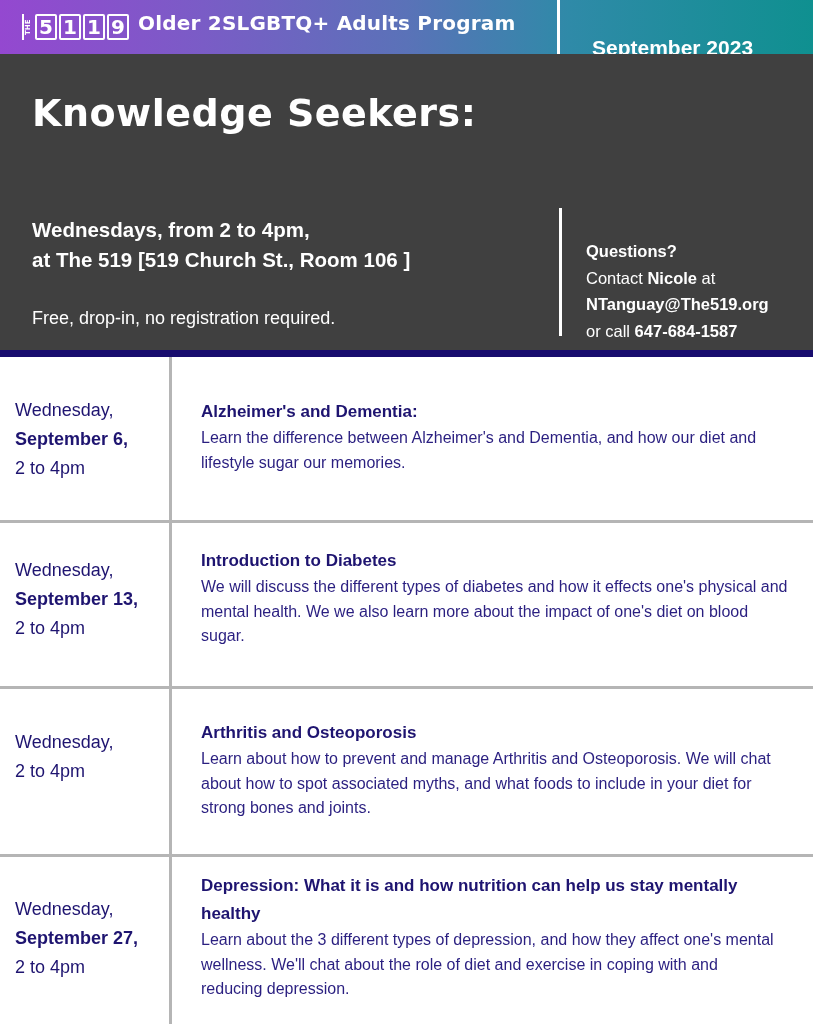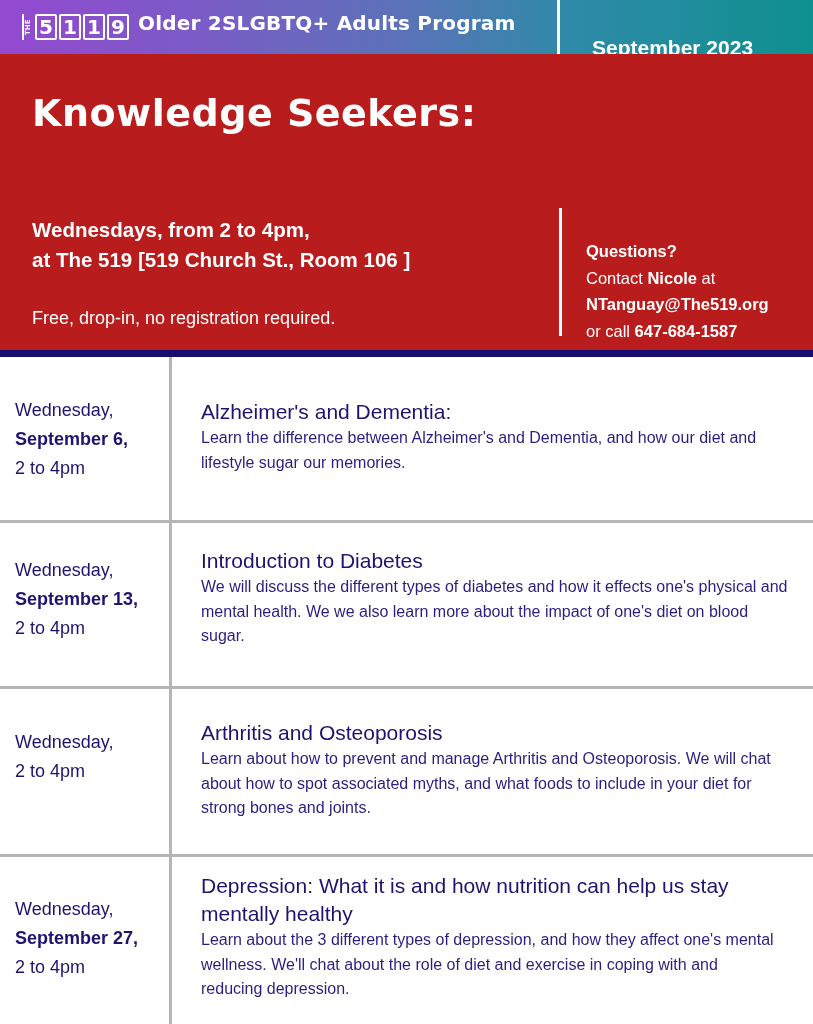--- a/index.html
+++ b/index.html
@@ -30,21 +30,21 @@
       position: absolute; left: 138px; top: 11px; font-size: 20px; font-weight: bold;
       font-family: "DejaVu Sans", sans-serif; letter-spacing: 0.2px;
     }
     .top-divider { position: absolute; left: 557px; top: 0; width: 3px; height: 54px; background: #fff; }
     .month-label {
       position: absolute; left: 592px; top: 12px; font-size: 21px; font-weight: bold; margin-top: 24px;
     }
 
     
     .hero {
-      position: absolute; left: 0; top: 54px; width: 813px; height: 296px; background: #b91c1c; color: #fff;
+      position: absolute; left: 0; top: 54px; width: 813px; height: 296px; background: #404040; color: #fff;
     }
     .hero-title {
       position: absolute; left: 32px; top: 37px; font-size: 38px; font-weight: bold;
       font-family: "DejaVu Sans", sans-serif; letter-spacing: 0.5px;
     }
     .hero-subtitle {
       position: absolute; left: 32px; top: 91px; font-size: 33px; font-weight: normal;
     }
     .schedule-line {
       position: absolute; left: 32px; font-size: 20.5px; font-weight: bold;
@@ -61,21 +61,21 @@
     
     .rows { position: absolute; left: 0; top: 357px; width: 665px; height: 667px; }
     .col-divider { position: absolute; left: 169px; top: 0; width: 3px; height: 667px; background: #b5b5b5; }
     .row-divider { position: absolute; left: 0; width: 813px; height: 3px; background: #b5b5b5; }
 
     .date-cell {
       position: absolute; left: 15px; color: #1e1470; font-size: 18px; line-height: 29px;
     }
     .date-cell .date { font-weight: bold; }
     .topic-cell { position: absolute; left: 201px; width: 590px; color: #1e1470; }
-    .topic-title { font-size: 21px; font-weight: normal; line-height: 28px; }
+    .topic-title { font-size: 17px; font-weight: bold; line-height: 28px; }
     .topic-desc { font-size: 16px; line-height: 24.5px; color: #2a1f80; }
   </style>
 </head>
 <body>
 
 <div class="topbar">
   <div class="logo">
     <span class="the">THE</span>
     <span class="digit">5</span>
     <span class="digit">1</span>

